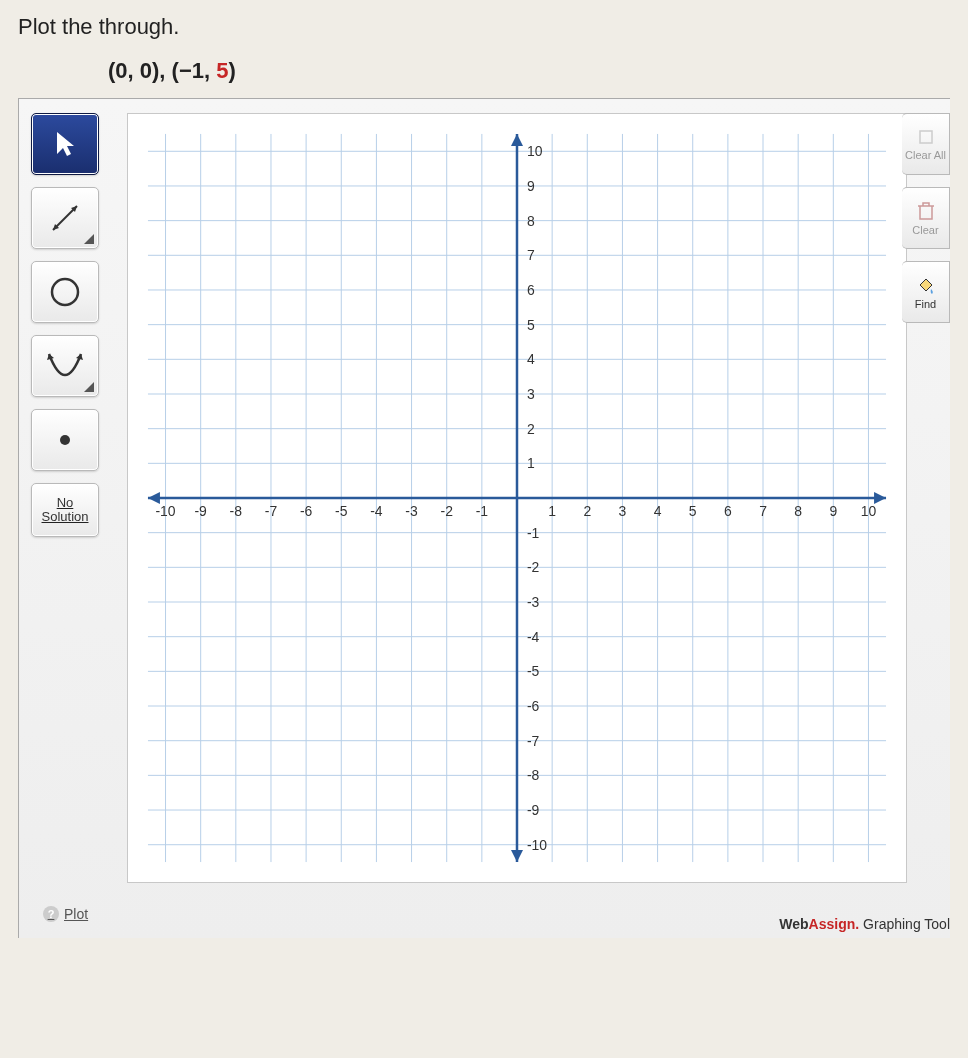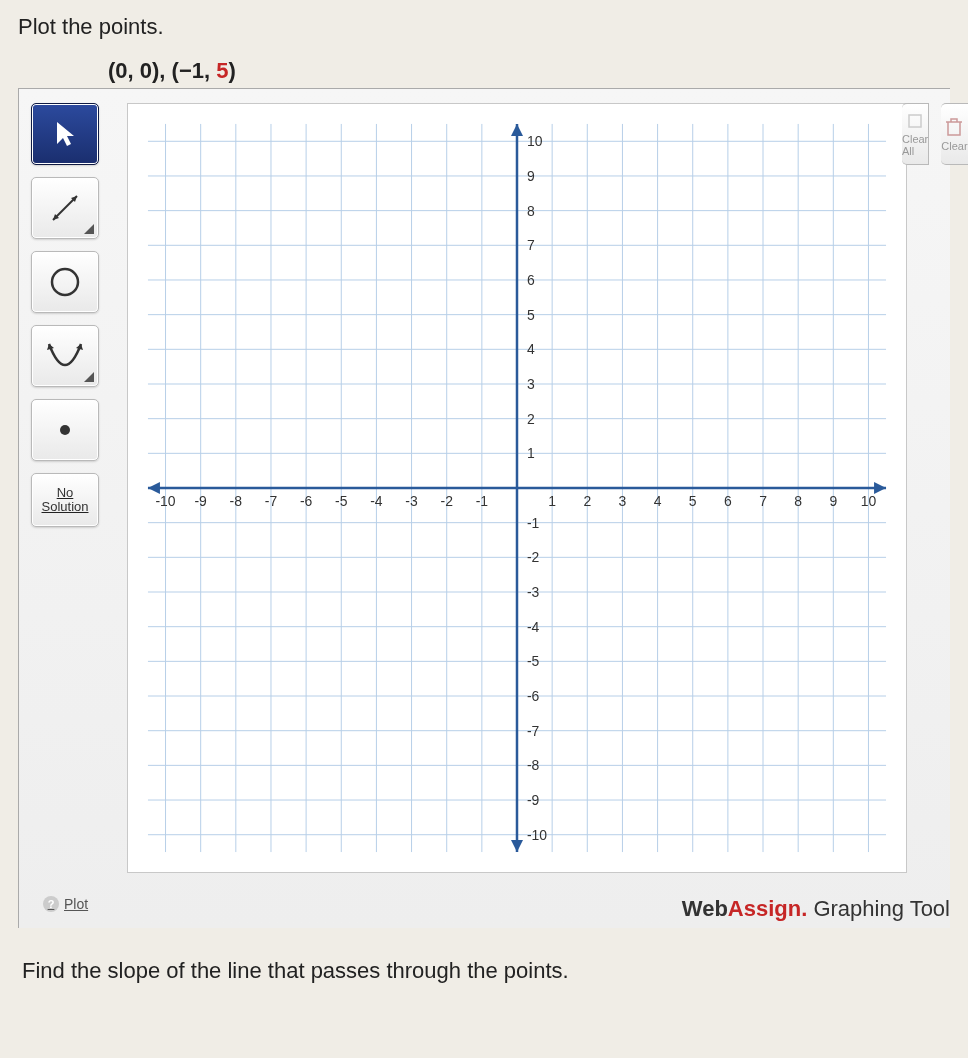--- a/index.html
+++ b/index.html
@@ -13,21 +13,21 @@
   }
   .wrap { padding: 14px 18px 0 18px; }
   .instruction {
     font-size: 22px;
     color: #222;
     margin-bottom: 18px;
   }
   .points-row {
     font-size: 22px;
     padding-left: 90px;
-    margin-bottom: 4px;
+    margin-bottom: 14px;
   }
   .points-row .p1 { color: #222; font-weight: bold; }
   .points-row .p2a { color: #222; font-weight: bold; }
   .points-row .p2b { color: #c62626; font-weight: bold; }
 
   .tool-frame {
     position: relative;
     height: 840px;
     border-top: 1px solid #aaa;
     border-left: 1px solid #aaa;
@@ -102,59 +102,59 @@
     background: #fff;
     border: 1px solid #c8c8c8;
   }
 
   .right-toolbar {
     position: absolute;
     right: 0;
     top: 14px;
     width: 48px;
     display: flex;
-    flex-direction: row;
+    flex-direction: column;
     gap: 12px;
   }
   .right-btn {
     width: 48px; height: 62px;
     background: linear-gradient(#ffffff,#e9e9e9);
     border: 1px solid #b9b9b9;
     border-left: none;
     border-radius: 5px 0 0 5px;
     display: flex; flex-direction: column; align-items: center; justify-content: center;
     font-size: 11px; color: #999; gap: 3px;
     cursor: pointer;
   }
   .right-btn.enabled { color: #333; }
 
   .grid-svg { width: 100%; height: 100%; display: block; }
 
   .branding {
     position: absolute;
     right: 0;
     bottom: 6px;
-    font-size: 22px;
+    font-size: 14px;
     color: #333;
   }
   .branding .wa-b { color: #c62626; font-weight: bold; }
   .branding .wa-n { font-weight: bold; }
 
   .question2 {
     font-size: 22px;
     color: #222;
     margin-top: 30px;
     padding-left: 4px;
   }
 </style>
 </head>
 <body>
 
 <div class="wrap">
-  <div class="instruction">Plot the points.</div>
+  <div class="instruction">Plot the through.</div>
   <div class="points-row">
     <span class="p1">(0, 0)</span><span class="p1">, </span>
     <span class="p2a">(−1, </span><span class="p2b">5</span><span class="p2a">)</span>
   </div>
 
   <div class="tool-frame">
 
     <div class="toolbar">
       <div class="tool-btn selected">
         <svg width="22" height="28" viewBox="0 0 22 28">
@@ -312,14 +312,13 @@
         <span>Find</span>
       </div>
     </div>
 
     <div class="branding">
       <span class="wa-n">Web</span><span class="wa-b">Assign.</span><span> Graphing Tool</span>
     </div>
 
   </div>
 
-  <div class="question2">Find the slope of the line that passes through the points.</div>
 </div>
 
 </body></html>

